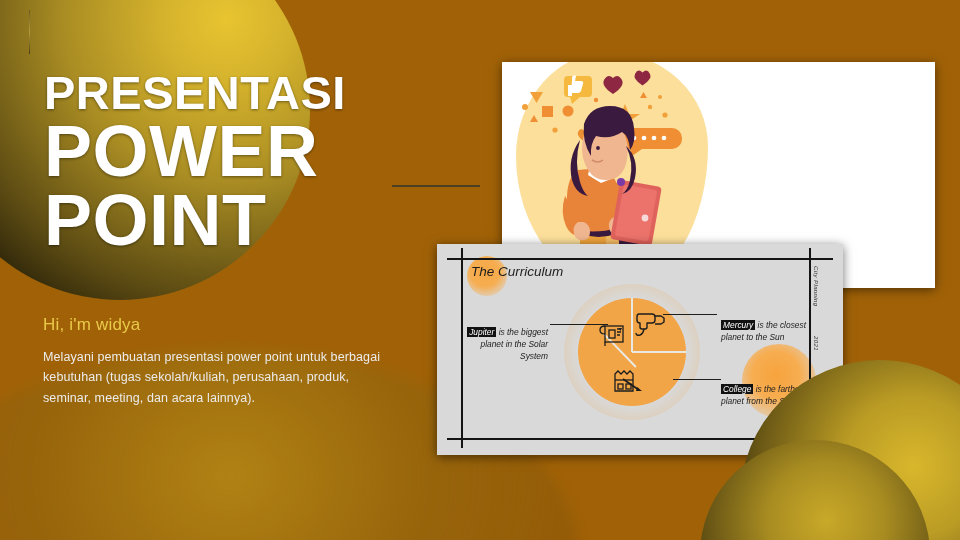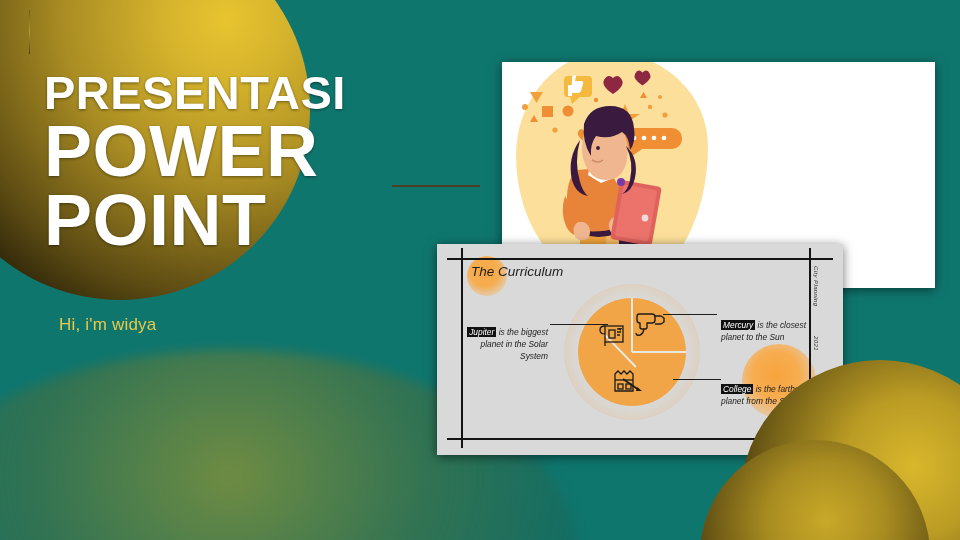--- a/index.html
+++ b/index.html
@@ -1,19 +1,19 @@
 <!DOCTYPE html>
 <html><head>
 <meta charset="utf-8">
 <style>
   * { margin:0; padding:0; box-sizing:border-box; }
   html,body { width:960px; height:540px; overflow:hidden; background:#000; }
   body { font-family:"Liberation Sans", sans-serif; }
 
-  #stage { position:relative; width:960px; height:540px; background:#0f766e; overflow:hidden; }
+  #stage { position:relative; width:960px; height:540px; background:#a16207; overflow:hidden; }
 
   
   .gold-circle-main{
     position:absolute; left:-70px; top:-80px; width:380px; height:380px;
     border-radius:50%;
     background: radial-gradient(circle at 78% 26%, #e8c430 0%, #d4b22c 16%, #a98c23 40%, #5d4c13 68%, #1c1706 88%, #090702 100%);
   }
   .vline-top{
     position:absolute; left:29px; top:10px; width:1px; height:44px;
     background:linear-gradient(to bottom,#6b5a20,#b69b3e,#4a3d15);
@@ -42,21 +42,21 @@
   
   .hero{ position:absolute; left:44px; top:70px; width:440px; }
   .hero-l1, .hero-l2{
     color:#ffffff; font-weight:bold; letter-spacing:0.5px; line-height:0.96;
     text-shadow:0 1px 3px rgba(0,0,0,.45);
   }
   .hero-l1{ font-size:47px; }
   .hero-l2{ font-size:72px; margin-top:2px; }
 
   
-  .intro{ position:absolute; left:43px; top:315px; width:340px;margin-left:16px; }
+  .intro{ position:absolute; left:43px; top:315px; width:340px; }
   .intro-head{ color:#e9c94a; font-size:17px; letter-spacing:.2px; }
   .intro-body{ color:#ececec; font-size:12.5px; line-height:1.62; margin-top:12px; letter-spacing:.1px; }
 
   
   .slide1{
     position:absolute; left:502px; top:62px; width:433px; height:226px;
     background:#ffffff; overflow:hidden;
     box-shadow:0 2px 10px rgba(0,0,0,.5);
   }
   .s1-blob{
@@ -135,20 +135,21 @@
   <div class="vline-top"></div>
   <div class="hline-mid"></div>
 
   <div class="hero">
     <div class="hero-l1">PRESENTASI</div>
     <div class="hero-l2">POWER POINT</div>
   </div>
 
   <div class="intro">
     <div class="intro-head">Hi, i'm widya</div>
+    <div class="intro-body">Melayani pembuatan presentasi power point untuk berbagai kebutuhan (tugas sekolah/kuliah, perusahaan, produk, seminar, meeting, dan acara lainnya).</div>
   </div>
 
   <div class="slide1">
     <div class="s1-blob"></div>
 
     <svg class="s1-art" viewBox="0 0 215 226">
 
       <rect x="62" y="14" width="28" height="21" rx="4" fill="#f6b93f"></rect>
       <polygon points="68,35 78,35 70,42" fill="#f6b93f"></polygon>
       <path d="M70 19 l0 -4 q2 -3 4 -1 l-1 5 h6 q3 0 2 3 l-2 7 q-1 2 -3 2 h-7 z" fill="#fff"></path>

